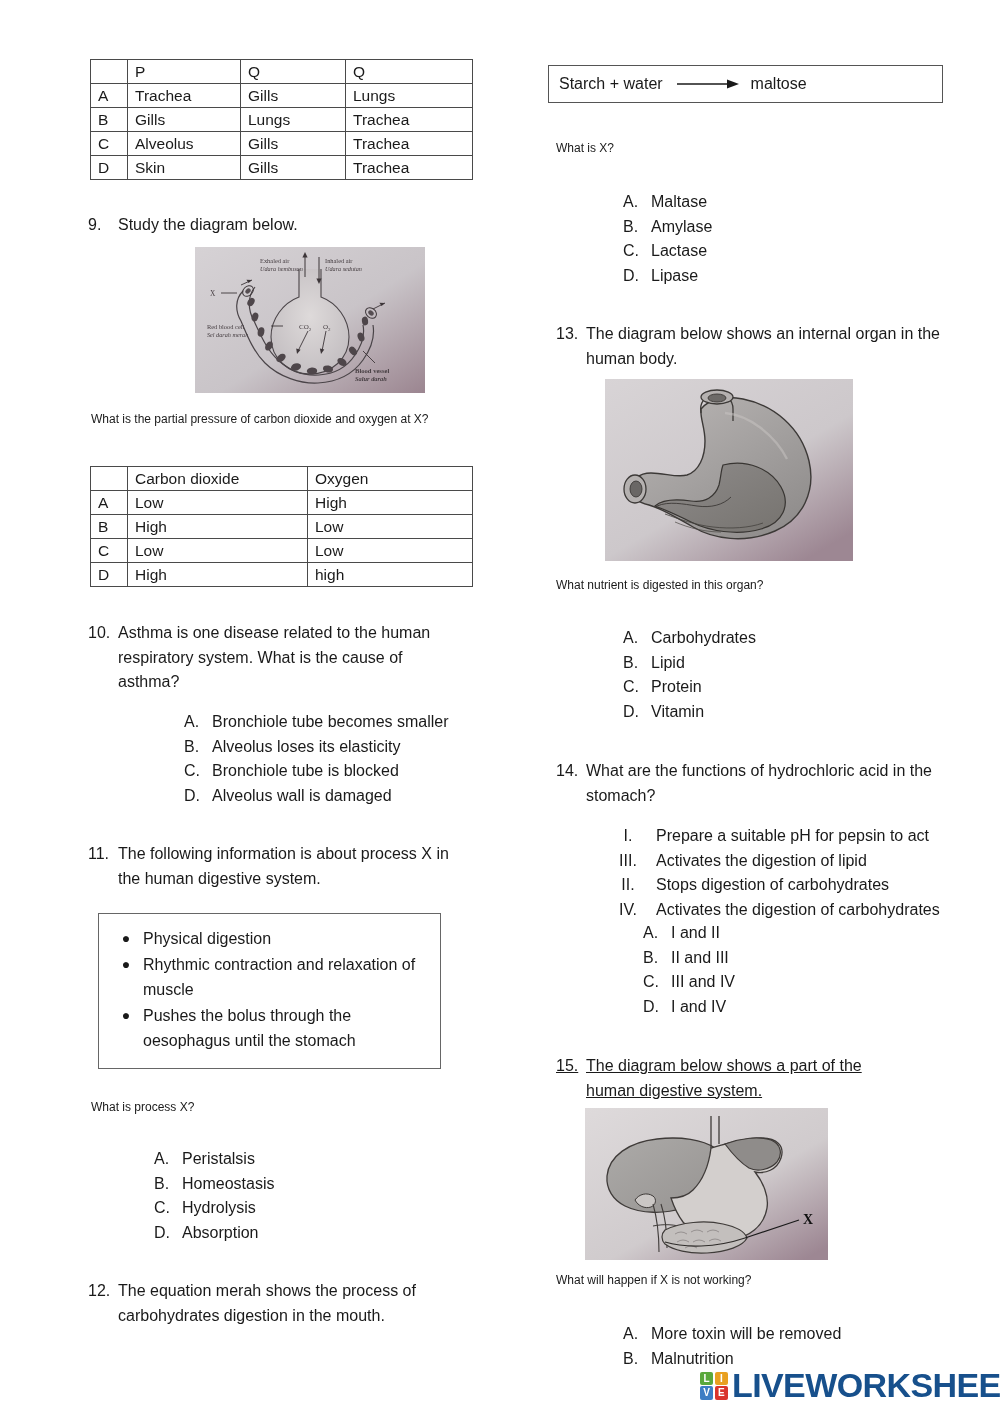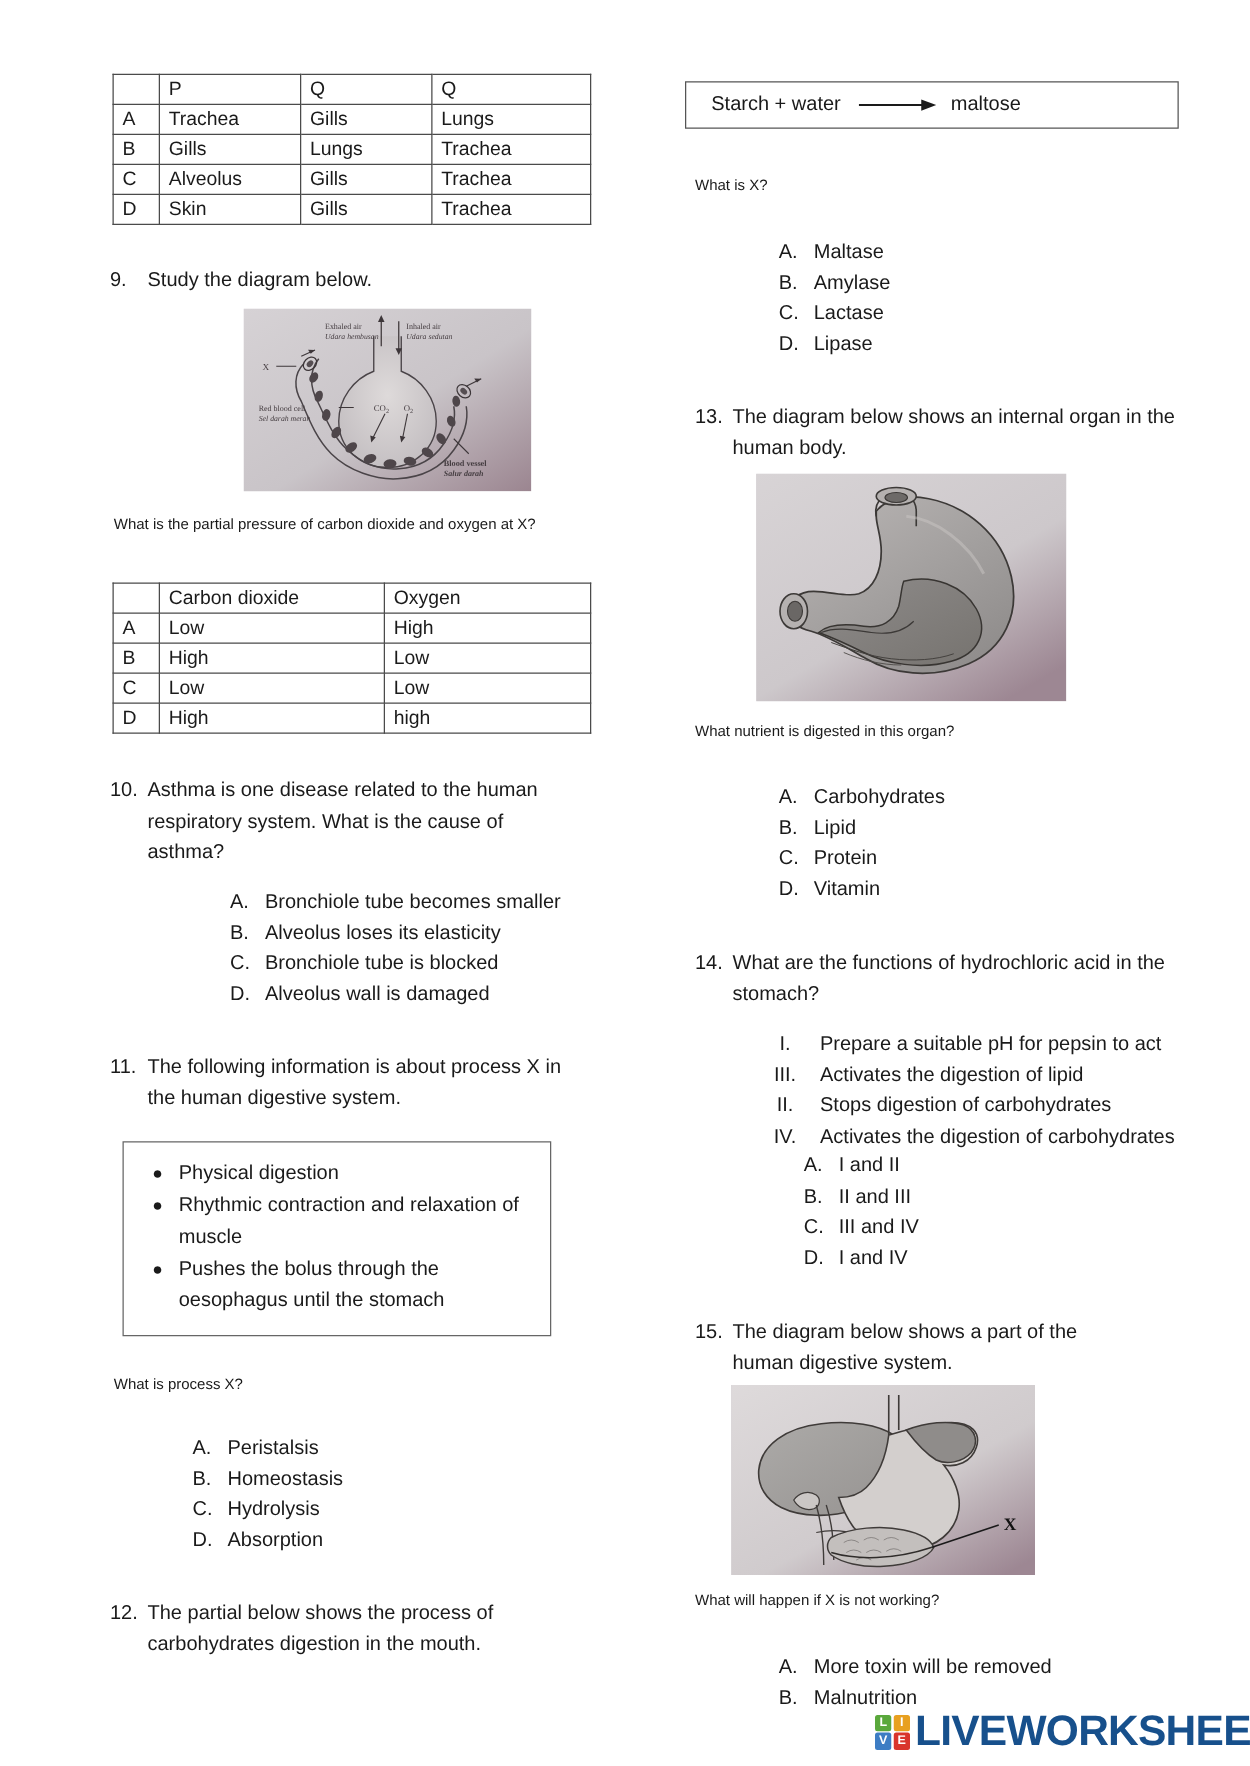--- a/index.html
+++ b/index.html
@@ -75,21 +75,21 @@
     font-size: 14px;
   }
   .bullets .btxt { flex: 1; }
 
   
   .eq-box {
     border: 1px solid #555;
     height: 38px;
     display: flex;
     align-items: center;
-    padding-left: 20px;
+    padding-left: 10px;
     font-size: 16px;
     width: 395px;
   }
   .eq-arrow {
     display: inline-flex;
     align-items: center;
     margin: 0 12px 0 14px;
   }
 
   
@@ -340,21 +340,21 @@
         <span class="val">Hydrolysis</span>
       </li>
       <li>
         <span class="lab">D.</span>
         <span class="val">Absorption</span>
       </li>
     </ul>
 
     <div class="q" style="position:absolute; left:0px; top:1279px; width:380px;">
       <span class="num">12.</span>
-      <span class="txt">The partial below shows the process of carbohydrates digestion in the mouth.</span>
+      <span class="txt">The equation merah shows the process of carbohydrates digestion in the mouth.</span>
     </div>
   </div>
 
   <div class="col-right">
 
     <div class="eq-box" style="position:absolute; left:0px; top:65px;">
       <span>Starch  +  water</span>
       <span class="eq-arrow">
         <svg width="62" height="12" viewBox="0 0 62 12" xmlns="http://www.w3.org/2000/svg">
           <line x1="0" y1="6" x2="52" y2="6" stroke="#1a1a1a" stroke-width="1.6"></line>
@@ -503,21 +503,21 @@
       <li>
         <span class="lab">C.</span>
         <span class="val">III and IV</span>
       </li>
       <li>
         <span class="lab">D.</span>
         <span class="val">I and IV</span>
       </li>
     </ul>
 
-    <div class="q" style="position:absolute; left:8px; top:1054px; width:350px;">
+    <div class="q" style="position:absolute; left:8px; top:1054px; width:350px;text-decoration:underline;">
       <span class="num">15.</span>
       <span class="txt">The diagram below shows a part of the human digestive system.</span>
     </div>
 
     <div class="fig" style="position:absolute; left:37px; top:1108px; width:243px; height:152px;">
       <svg viewBox="0 0 243 152" xmlns="http://www.w3.org/2000/svg">
         <defs>
           <linearGradient id="paperG3" x1="0" y1="0" x2="0.9" y2="1">
             <stop offset="0%" stop-color="#dedadb"></stop>
             <stop offset="60%" stop-color="#d0cbcd"></stop>

